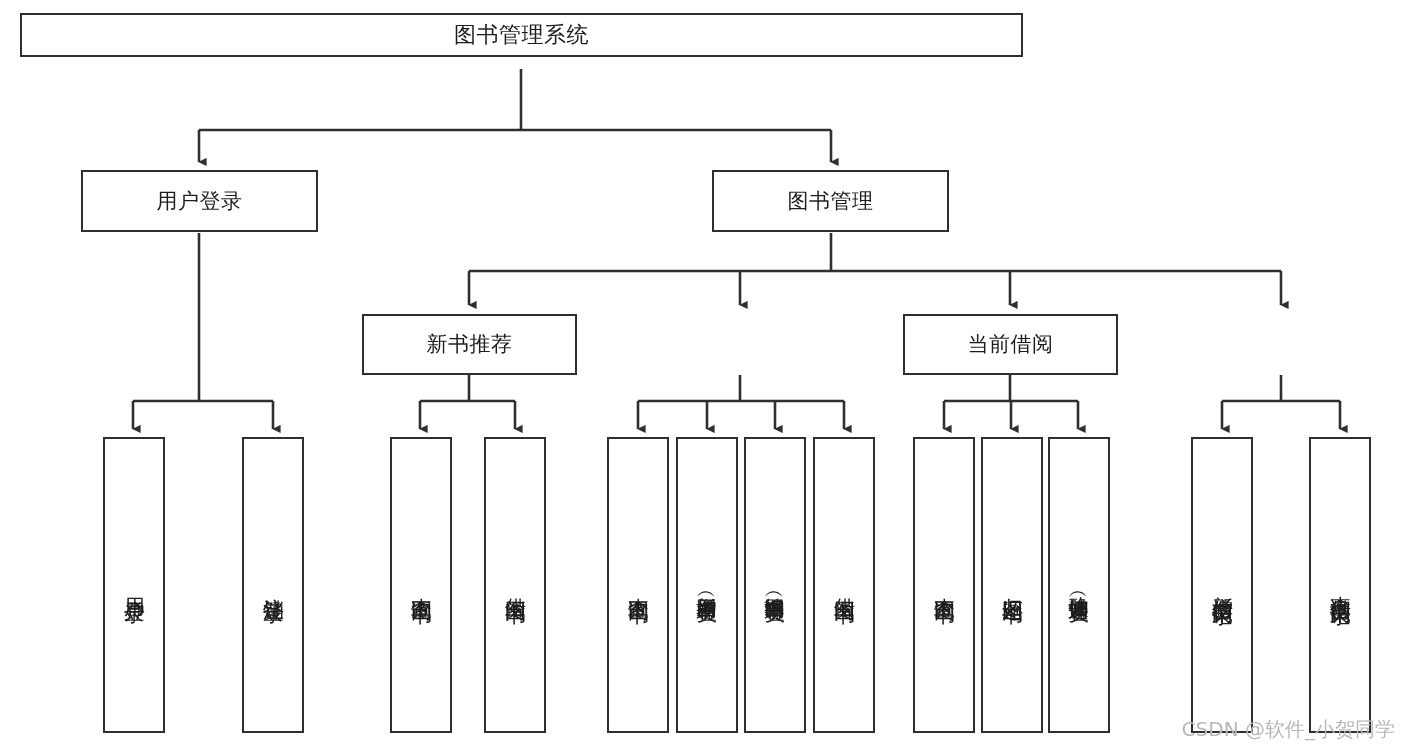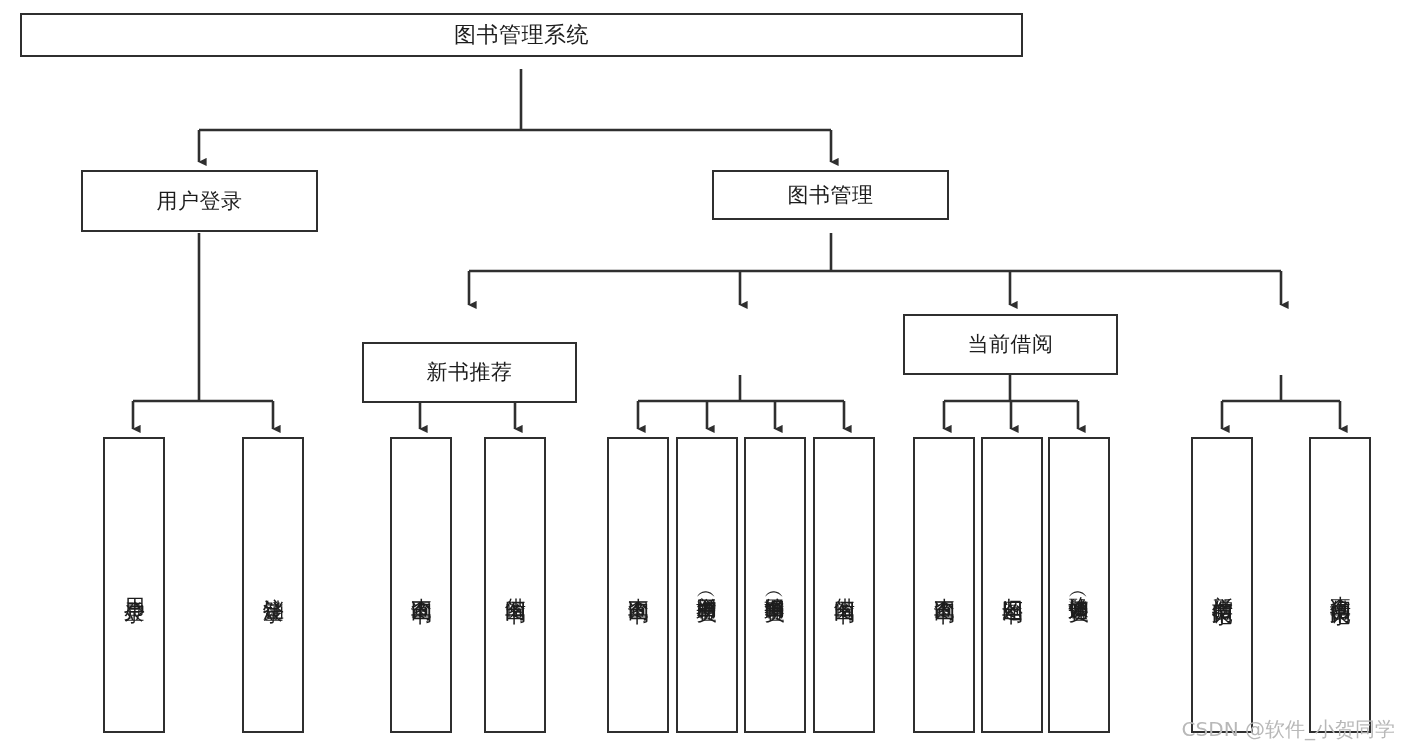--- a/index.html
+++ b/index.html
@@ -133,25 +133,25 @@
     </g>
   </svg>
 
   <div class="node horiz root" style="left:20px; top:13px; width:1003px; height:44px;">
     <span class="node-label">图书管理系统</span>
   </div>
 
   <div class="node horiz" style="left:81px; top:170px; width:237px; height:62px;">
     <span class="node-label">用户登录</span>
   </div>
-  <div class="node horiz" style="left:712px; top:170px; width:237px; height:50px;">
+  <div class="node horiz" style="left:712px; top:170px; width:237px; height:62px;">
     <span class="node-label">图书管理</span>
   </div>
 
-  <div class="node horiz" style="left:362px; top:314px; width:215px; height:61px;margin-top:28px;">
+  <div class="node horiz" style="left:362px; top:314px; width:215px; height:61px;">
     <span class="node-label">新书推荐</span>
   </div>
   <div class="node horiz" style="left:903px; top:314px; width:215px; height:61px;">
     <span class="node-label">当前借阅</span>
   </div>
 
   <div class="node vert" style="left:103px; top:437px; width:62px; height:296px;">
     <span class="node-label">用户登录</span>
   </div>
   <div class="node vert" style="left:242px; top:437px; width:62px; height:296px;">

